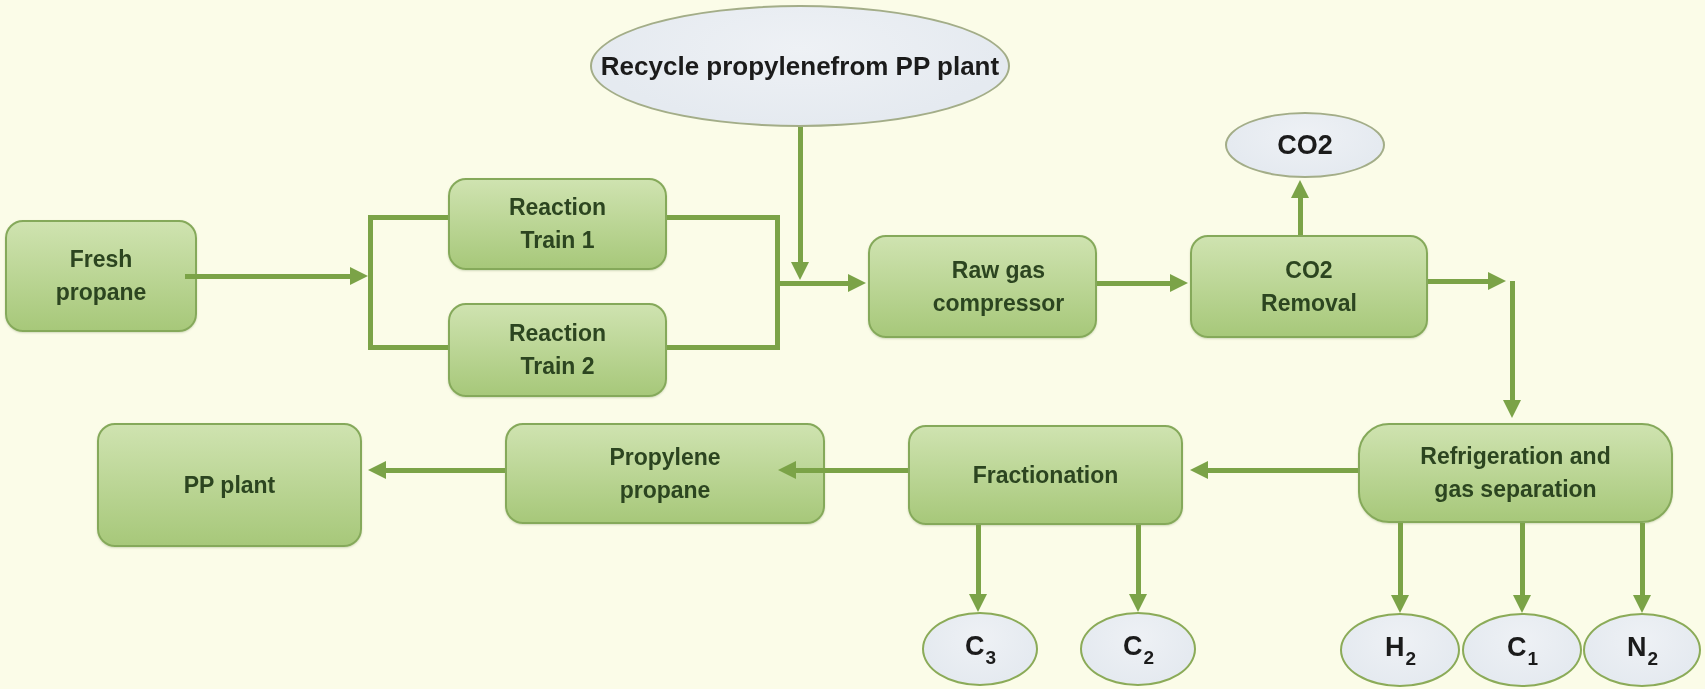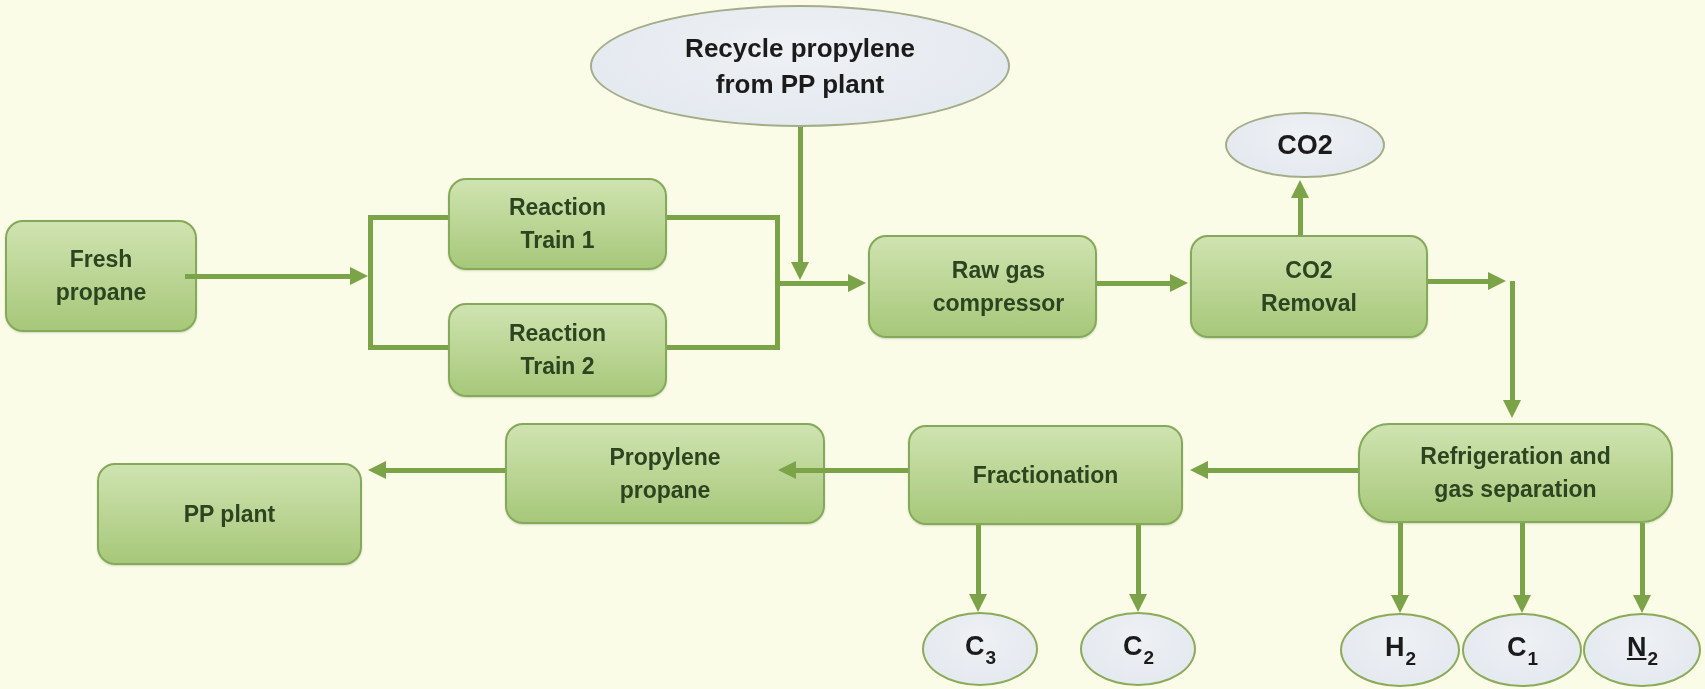--- a/index.html
+++ b/index.html
@@ -24,21 +24,21 @@
     background:linear-gradient(180deg,var(--box-top) 0%,var(--box-bot) 100%);
     border:2px solid var(--box-border);border-radius:18px;
     display:flex;flex-direction:column;align-items:center;justify-content:center;
     color:var(--box-text);font-weight:bold;font-size:23px;line-height:33px;
     text-align:center;box-shadow:0 1px 2px rgba(90,120,60,.25);
   }
   .ellipse{
     position:absolute;box-sizing:border-box;
     background:radial-gradient(ellipse at 50% 35%, #eef1f5 0%, var(--ell-fill) 70%);
     border:2px solid var(--ell-border);border-radius:50%;
-    display:flex;flex-direction:column;align-items:center;justify-content:center;
+    display:flex;flex-direction:row;align-items:center;justify-content:center;
     color:var(--ell-text);font-weight:bold;text-align:center;
   }
   .ellipse.green-border{border-color:var(--ell-border-green);}
   .ellipse .chem{font-size:27px;}
   .ellipse .chem sub{font-size:19px;position:relative;top:2px;left:1px;}
   .hline,.vline{position:absolute;background:var(--arrow);}
   .hline{height:5px;}
   .vline{width:5px;}
   .ah{position:absolute;width:0;height:0;}
   .ah-right{border-top:9px solid transparent;border-bottom:9px solid transparent;border-left:18px solid var(--arrow);}
@@ -83,21 +83,21 @@
 
   <div class="node" style="left:908px;top:425px;width:275px;height:100px;">
     <div>Fractionation</div>
   </div>
 
   <div class="node" style="left:505px;top:423px;width:320px;height:101px;">
     <div>Propylene</div>
     <div>propane</div>
   </div>
 
-  <div class="node" style="left:97px;top:423px;width:265px;height:102px;margin-top:40px;">
+  <div class="node" style="left:97px;top:423px;width:265px;height:124px;">
     <div>PP plant</div>
   </div>
 
   <div class="ellipse" style="left:590px;top:5px;width:420px;height:122px;font-size:26px;line-height:36px;">
     <div>Recycle propylene</div>
     <div>from PP plant</div>
   </div>
 
   <div class="ellipse" style="left:1225px;top:112px;width:160px;height:66px;font-size:25px;">
     <div class="chem"><span>CO2</span></div>
@@ -112,21 +112,21 @@
   </div>
 
   <div class="ellipse green-border" style="left:1340px;top:613px;width:120px;height:74px;">
     <div class="chem"><span>H</span><sub>2</sub></div>
   </div>
 
   <div class="ellipse green-border" style="left:1462px;top:613px;width:120px;height:74px;">
     <div class="chem"><span>C</span><sub>1</sub></div>
   </div>
 
-  <div class="ellipse green-border" style="left:1583px;top:613px;width:118px;height:74px;text-decoration:underline;">
+  <div class="ellipse green-border" style="left:1583px;top:613px;width:118px;height:74px;">
     <div class="chem"><span>N</span><sub>2</sub></div>
   </div>
 
   <div class="hline" style="left:185px;top:274px;width:167px;"></div>
   <div class="ah ah-right" style="left:350px;top:267px;"></div>
   <div class="vline" style="left:368px;top:215px;height:135px;"></div>
   <div class="hline" style="left:368px;top:215px;width:80px;"></div>
   <div class="hline" style="left:368px;top:345px;width:80px;"></div>
 
   <div class="hline" style="left:667px;top:215px;width:113px;"></div>

